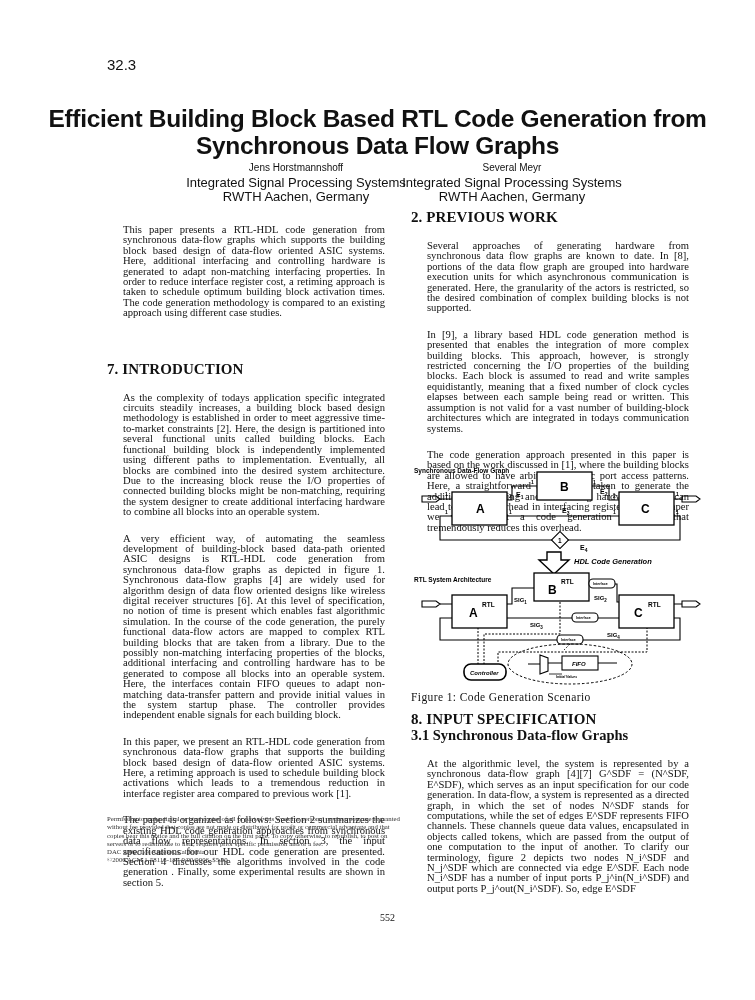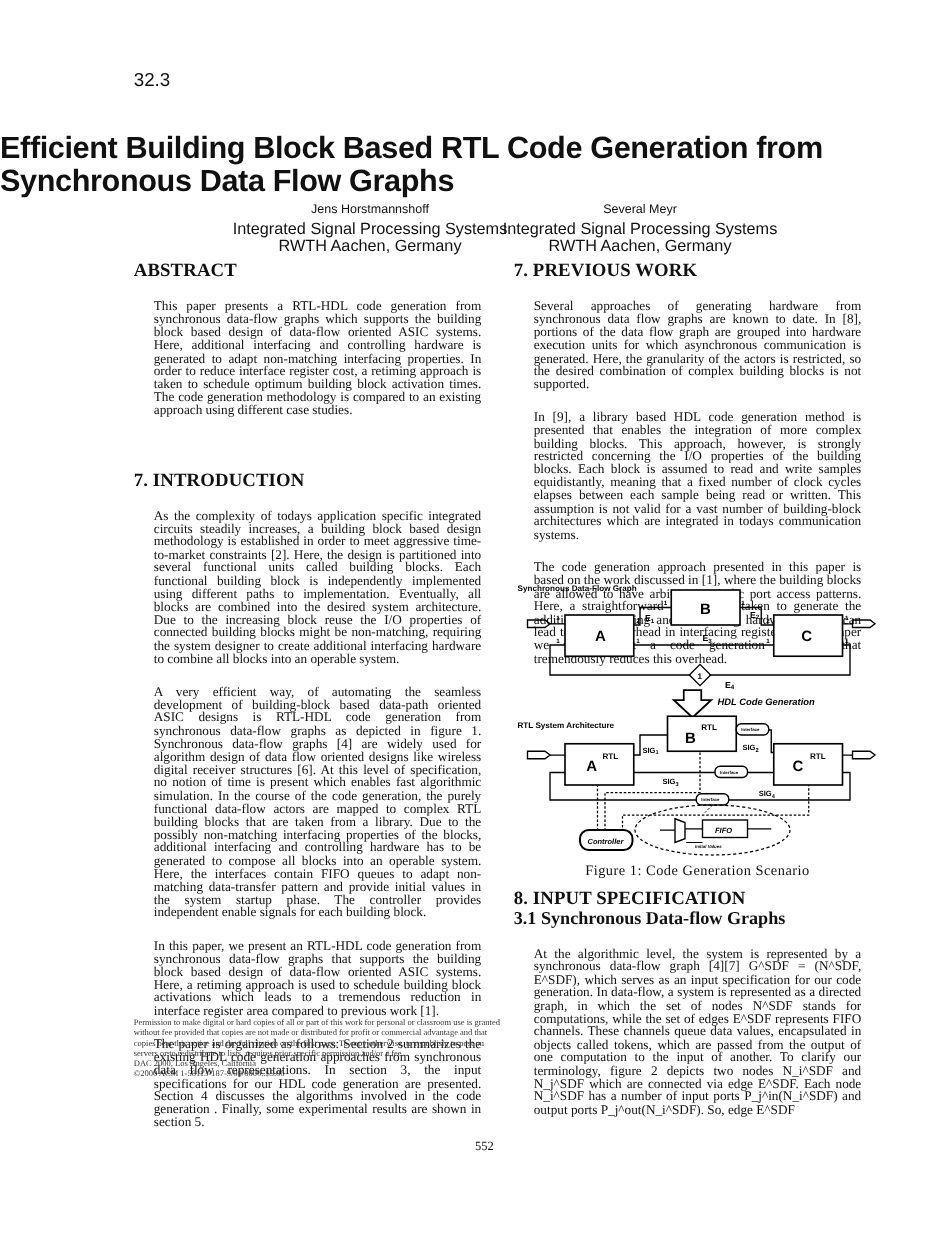--- a/index.html
+++ b/index.html
@@ -1,35 +1,35 @@
 <!DOCTYPE html>
 <html><head>
 <meta charset="utf-8">
 <style>
   html, body { margin: 0; padding: 0; background: #ffffff; }
   body { width: 755px; height: 1000px; position: relative; overflow: hidden; color: #111; }
   .sans { font-family: "Liberation Sans", "DejaVu Sans", sans-serif; }
   .serif { font-family: "Liberation Serif", "DejaVu Serif", serif; }
   #session { position: absolute; left: 107px; top: 56px; font-size: 15px; }
-  #title { position: absolute; left: 0; width: 755px; top: 105px; text-align: left; font-weight: bold; font-size: 24.5px; line-height: 27px; letter-spacing: -0.3px; }
+  #title { position: absolute; left: 0; width: 755px; top: 105px; text-align: center; font-weight: bold; font-size: 24.5px; line-height: 27px; letter-spacing: -0.3px; }
   .author { position: absolute; top: 160px; width: 260px; text-align: center; font-size: 13px; line-height: 14px; }
   .author .name { font-size: 10px; line-height: 16px; }
   #author1 { left: 166px; }
   #author2 { left: 382px; }
   .col { position: absolute; width: 294px; font-size: 10.6px; line-height: 10.4px; text-align: justify; }
   #col-left { left: 107px; top: 209px; }
   #col-right { left: 411px; top: 209px; }
   h2.sec { margin: 0; font-size: 15px; line-height: 16px; font-weight: bold; letter-spacing: 0.1px; }
   h3.sub { margin: 0; font-size: 14.5px; line-height: 16px; font-weight: bold; }
   p { margin: 16px; }
   .gap { height: 18px; }
   #permission { position: absolute; left: 107px; top: 815px; width: 294px; font-size: 6.8px; line-height: 8.3px; color: #333; }
   #page-num { position: absolute; left: 380px; top: 912px; font-size: 10px; }
   #figure { position: absolute; left: 412px; top: 464px; width: 300px; height: 240px; }
-  #fig-caption { position: absolute; left: 411px; top: 691px; width: 294px; text-align: center; font-size: 11.5px; letter-spacing: 0.4px; }
+  #fig-caption { position: absolute; left: 411px; top: 691px; width: 294px; font-size: 11.5px; letter-spacing: 0.4px; }
   #col-right-2 { position: absolute; left: 411px; top: 711px; width: 294px; font-size: 10.6px; line-height: 10.4px; text-align: justify; }
 </style>
 </head>
 <body>
 
 <div id="session" class="sans">32.3</div>
 
 <div id="title" class="sans">Efficient Building Block Based RTL Code Generation from Synchronous Data Flow Graphs</div>
 
 <div id="author1" class="author sans">
@@ -37,38 +37,37 @@
   <div>Integrated Signal Processing Systems</div>
   <div>RWTH Aachen, Germany</div>
 </div>
 <div id="author2" class="author sans">
   <div class="name">Several Meyr</div>
   <div>Integrated Signal Processing Systems</div>
   <div>RWTH Aachen, Germany</div>
 </div>
 
 <div id="col-left" class="col serif">
-  <h2 class="sec">ABSTRACT</h2>
   <p>This paper presents a RTL-HDL code generation from synchronous data-flow graphs which supports the building block based design of data-flow oriented ASIC systems. Here, additional interfacing and controlling hardware is generated to adapt non-matching interfacing properties. In order to reduce interface register cost, a retiming approach is taken to schedule optimum building block activation times. The code generation methodology is compared to an existing approach using different case studies.</p>
   <div class="gap" style="height:26px"></div>
   <h2 class="sec">7.  INTRODUCTION</h2>
   <p>As the complexity of todays application specific integrated circuits steadily increases, a building block based design methodology is established in order to meet aggressive time-to-market constraints [2]. Here, the design is partitioned into several functional units called building blocks. Each functional building block is independently implemented using different paths to implementation. Eventually, all blocks are combined into the desired system architecture. Due to the increasing block reuse the I/O properties of connected building blocks might be non-matching, requiring the system designer to create additional interfacing hardware to combine all blocks into an operable system.</p>
   <p>A very efficient way, of automating the seamless development of building-block based data-path oriented ASIC designs is RTL-HDL code generation from synchronous data-flow graphs as depicted in figure 1. Synchronous data-flow graphs [4] are widely used for algorithm design of data flow oriented designs like wireless digital receiver structures [6]. At this level of specification, no notion of time is present which enables fast algorithmic simulation. In the course of the code generation, the purely functional data-flow actors are mapped to complex RTL building blocks that are taken from a library. Due to the possibly non-matching interfacing properties of the blocks, additional interfacing and controlling hardware has to be generated to compose all blocks into an operable system. Here, the interfaces contain FIFO queues to adapt non-matching data-transfer pattern and provide initial values in the system startup phase. The controller provides independent enable signals for each building block.</p>
   <p>In this paper, we present an RTL-HDL code generation from synchronous data-flow graphs that supports the building block based design of data-flow oriented ASIC systems. Here, a retiming approach is used to schedule building block activations which leads to a tremendous reduction in interface register area compared to previous work [1].</p>
   <p>The paper is organized as follows: Section 2 summarizes the existing HDL code generation approaches from synchronous data flow representations. In section 3, the input specifications for our HDL code generation are presented. Section 4 discusses the algorithms involved in the code generation . Finally, some experimental results are shown in section 5.</p>
 </div>
 
 <div id="permission" class="serif">
   <div>Permission to make digital or hard copies of all or part of this work for personal or classroom use is granted without fee provided that copies are not made or distributed for profit or commercial advantage and that copies bear this notice and the full citation on the first page. To copy otherwise, to republish, to post on servers or to redistribute to lists, requires prior specific permission and/or a fee.</div>
   <div>DAC 2000, Los Angeles, California</div>
   <div>©2000 ACM 1-58113-187-9/00/0006..$5.00</div>
 </div>
 
 <div id="col-right" class="col serif">
-  <h2 class="sec">7.  PREVIOUS WORK</h2>
+  <h2 class="sec">2.  PREVIOUS WORK</h2>
   <p>Several approaches of generating hardware from synchronous data flow graphs are known to date. In [8], portions of the data flow graph are grouped into hardware execution units for which asynchronous communication is generated. Here, the granularity of the actors is restricted, so the desired combination of complex building blocks is not supported.</p>
   <p>In [9], a library based HDL code generation method is presented that enables the integration of more complex building blocks. This approach, however, is strongly restricted concerning the I/O properties of the building blocks. Each block is assumed to read and write samples equidistantly, meaning that a fixed number of clock cycles elapses between each sample being read or written. This assumption is not valid for a vast number of building-block architectures which are integrated in todays communication systems.</p>
   <p>The code generation approach presented in this paper is based on the work discussed in [1], where the building blocks are allowed to have arbitrary periodic port access patterns. Here, a straightforward approach is taken to generate the additional interfacing and controlling hardware, which can lead to a high overhead in interfacing registers. In this paper we will present a code generation approach that tremendously reduces this overhead.</p>
 </div>
 
 <div id="figure" class="sans">
   <svg width="300" height="230" viewBox="0 0 300 230" xmlns="http://www.w3.org/2000/svg" font-family="Liberation Sans, DejaVu Sans, sans-serif">
 
     <text x="2" y="9" font-size="6.5" font-weight="bold">Synchronous Data-Flow Graph</text>
 

